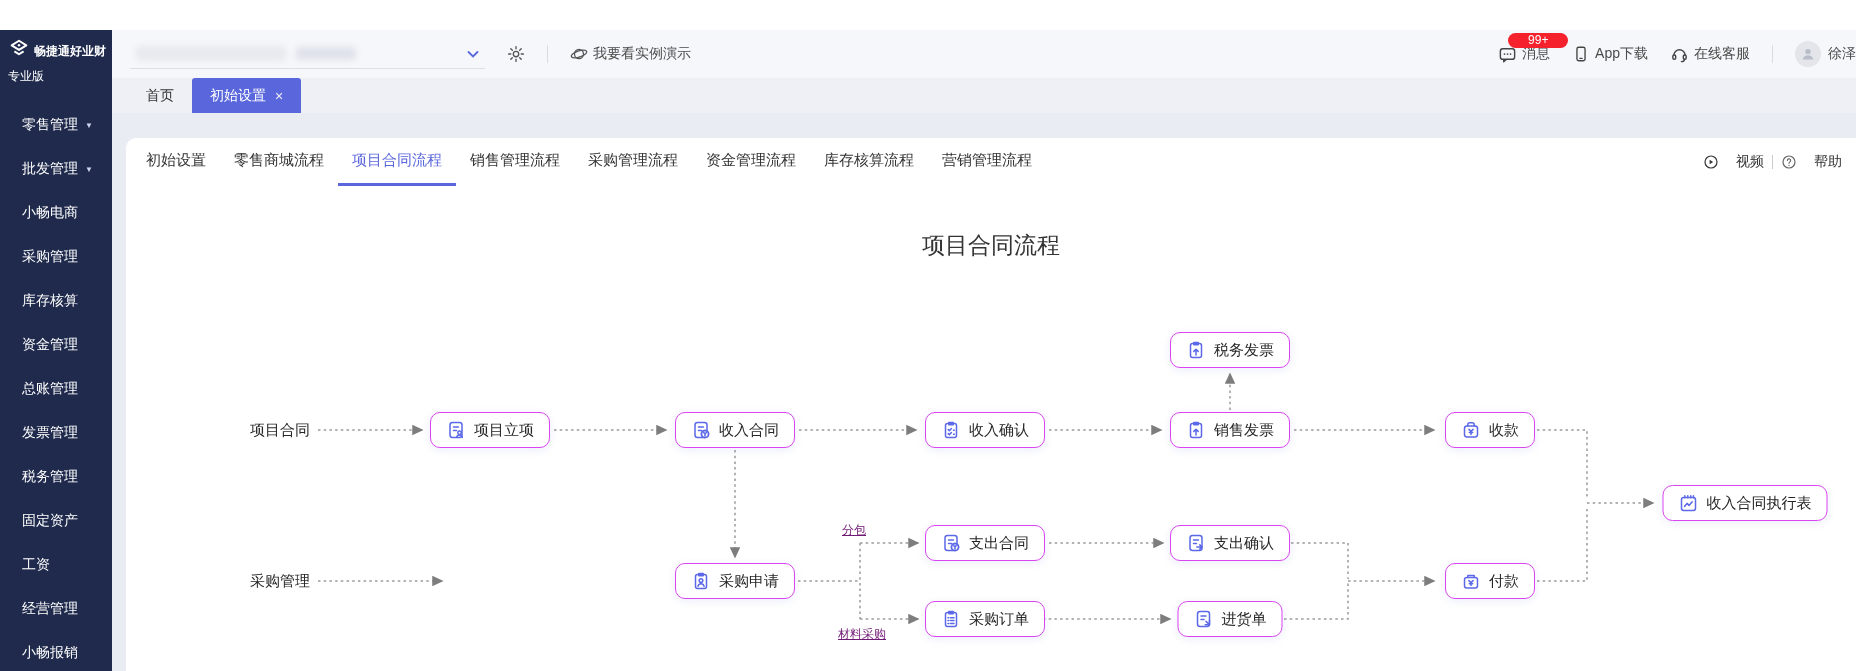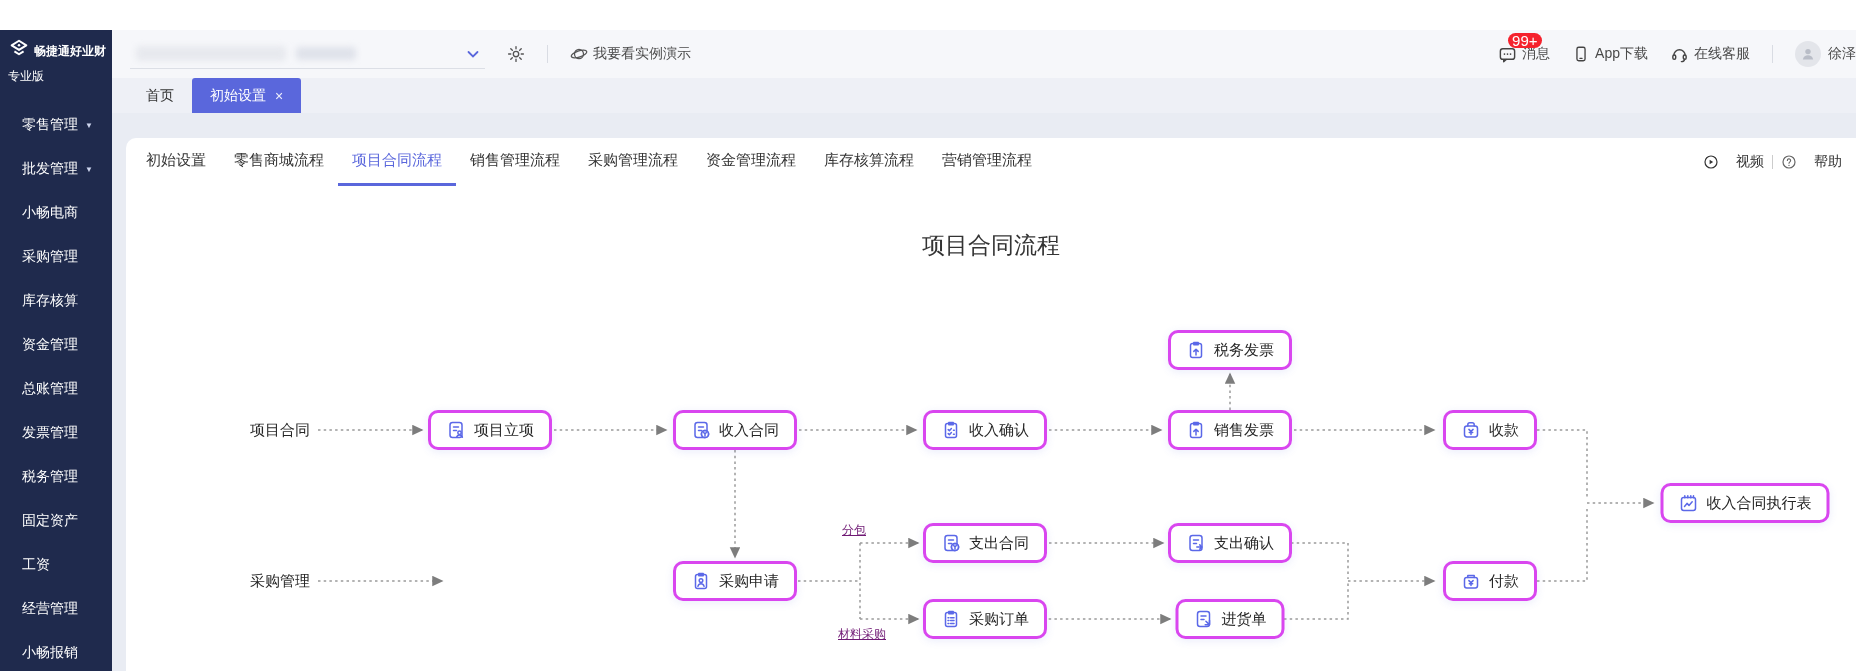--- a/index.html
+++ b/index.html
@@ -22,21 +22,21 @@
   .header { position:absolute; left:112px; top:30px; right:0; height:48px; background:#f6f7fa; display:flex; align-items:center; }
   .company-select { position:relative; margin-left:18px; width:355px; height:30px; border-bottom:1px solid #dcdfe6; display:flex; align-items:center; cursor:pointer; }
   .blurblob { background:#e7e9ee; border-radius:4px; filter:blur(3px); }
   .b1 { width:150px; height:15px; margin-left:6px; }
   .b2 { width:60px; height:13px; margin-left:10px; background:#dfe2ea; }
   .chev { margin-left:auto; margin-right:4px; display:flex; }
   .hicon-btn { display:flex; align-items:center; gap:5px; margin-left:22px; color:#4a4a4a; font-size:14px; cursor:pointer; }
   .hdivider { width:1px; height:18px; background:#d9dce3; margin-left:22px; }
   .header-right { margin-left:auto; display:flex; align-items:center; }
   .badge-wrap { position:relative; }
-  .badge { position:absolute; top:-12px; left:10px; background:#f5222d; color:#fff; font-size:15px; line-height:15px; padding:0 4px; border-radius:8px; white-space:nowrap; }
+  .badge { position:absolute; top:-12px; left:10px; background:#f5222d; color:#fff; font-size:12px; line-height:15px; padding:0 20px; border-radius:8px; white-space:nowrap; }
   .avatar { width:26px; height:26px; border-radius:50%; background:#e3e5ea; display:flex; align-items:center; justify-content:center; margin-left:22px; cursor:pointer; }
   .username { font-size:14px; color:#4a4a4a; margin-left:7px; white-space:nowrap; }
 
   
   .wtabs { position:absolute; left:112px; top:78px; right:0; height:35px; background:#eef0f6; display:flex; align-items:flex-end; padding-left:16px; }
   .wtab { height:35px; display:flex; align-items:center; padding:0 18px; font-size:14px; color:#333; cursor:pointer; }
   .wtab.active { background:#5a67dc; color:#fff; border-radius:3px 3px 0 0; gap:9px; }
   .wtab .close { font-size:14px; line-height:1; opacity:.9; cursor:pointer; }
 
   
@@ -49,21 +49,21 @@
   .ftabs-right { position:absolute; right:14px; top:0; height:48px; display:flex; align-items:center; gap:8px; font-size:14px; color:#333; }
   .ftabs-right .item { display:flex; align-items:center; gap:17px; cursor:pointer; }
   .vdiv { width:1px; height:14px; background:#ccc; }
 
   
   .flowwrap { position:absolute; left:0; top:48px; right:0; bottom:0; }
   .flow-title { position:absolute; top:44px; left:0; width:100%; text-align:center; font-size:23px; color:#333; }
   .edges { position:absolute; left:0; top:0; }
   .rowlabel { position:absolute; transform:translate(-50%,-50%); font-size:15px; color:#262626; font-weight:500; white-space:nowrap; }
   .node { position:absolute; transform:translate(-50%,-50%); display:inline-flex; align-items:center; gap:8px;
-    padding:7px 15px; background:#fff; border:3px solid #d946ef; border-radius:10px;
+    padding:7px 15px; background:#fff; border:1px solid #d946ef; border-radius:10px;
     box-shadow:0 2px 8px rgba(90,103,220,.12); font-size:15px; color:#262626; white-space:nowrap; cursor:pointer; }
   .node .nicon { display:flex; width:20px; height:20px; }
   .branchlabel { position:absolute; font-size:12px; color:#701a75; white-space:nowrap;text-decoration:underline; }
 </style>
 </head>
 <body>
 
 <div class="topstrip"></div>
 
 <aside class="sidebar">

